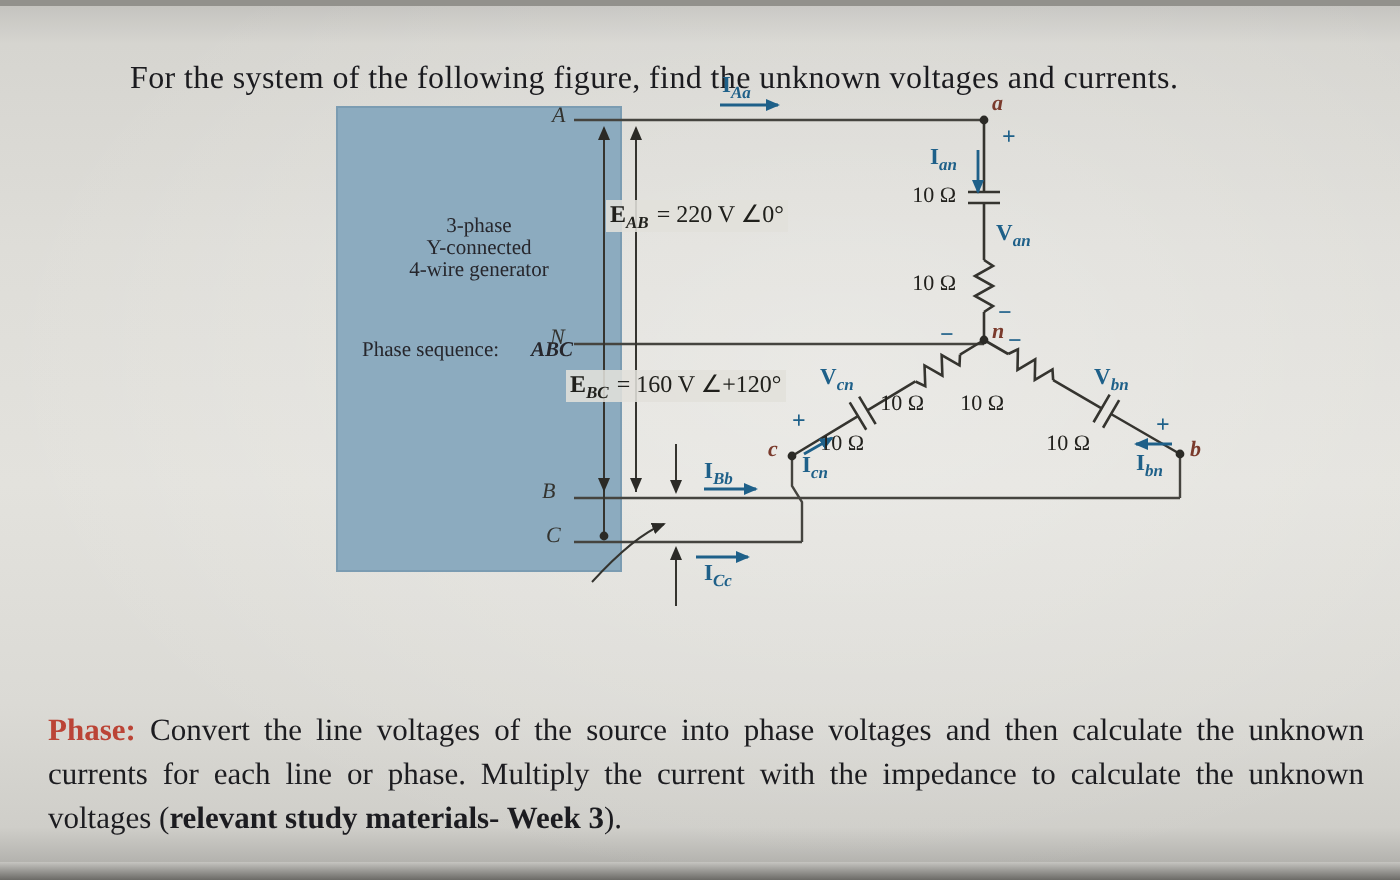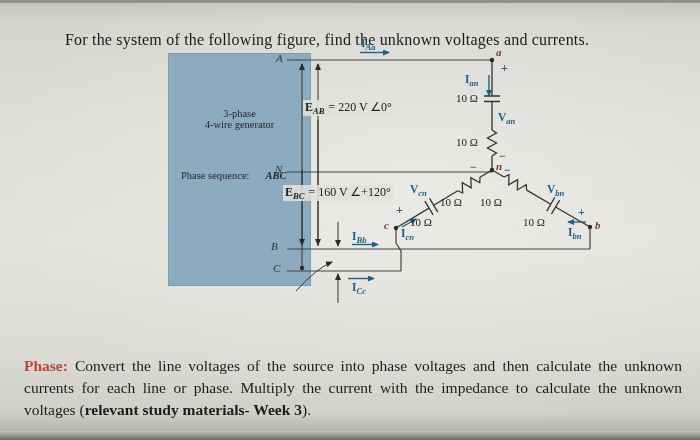--- a/index.html
+++ b/index.html
@@ -40,20 +40,21 @@
 
 <div class="stage">
   <div class="sheen"></div>
   <div class="top-edge"></div>
 
   <div class="lbl title" style="left:65px;top:31px">For the system of the following figure, find the unknown voltages and currents.</div>
 
   <div class="genbox">
     <div class="gentext">
       <div>3-phase</div>
+      <div>Y-connected</div>
       <div>4-wire generator</div>
     </div>
     <div class="phaseseq"><span>Phase sequence:</span><i>ABC</i></div>
   </div>
 
   <svg width="700" height="440" viewBox="0 0 700 440">
     <defs>
       <marker id="ad" markerWidth="9" markerHeight="8" refX="6" refY="3" orient="auto" markerUnits="userSpaceOnUse">
         <path d="M0,0 L7,3 L0,6 Z" fill="#2b2a26"></path>
       </marker>

